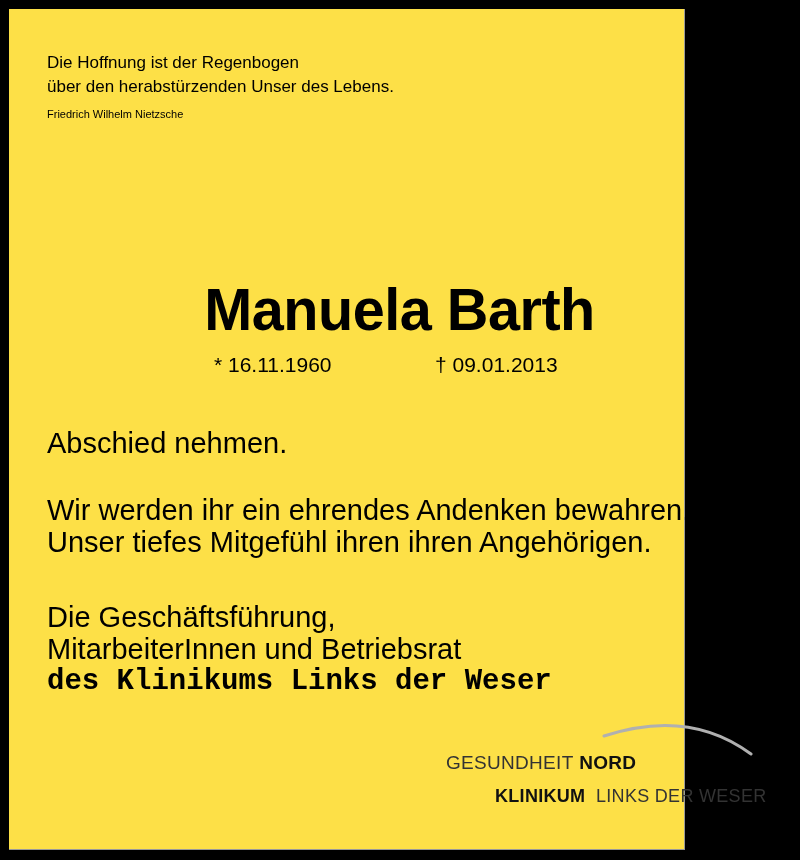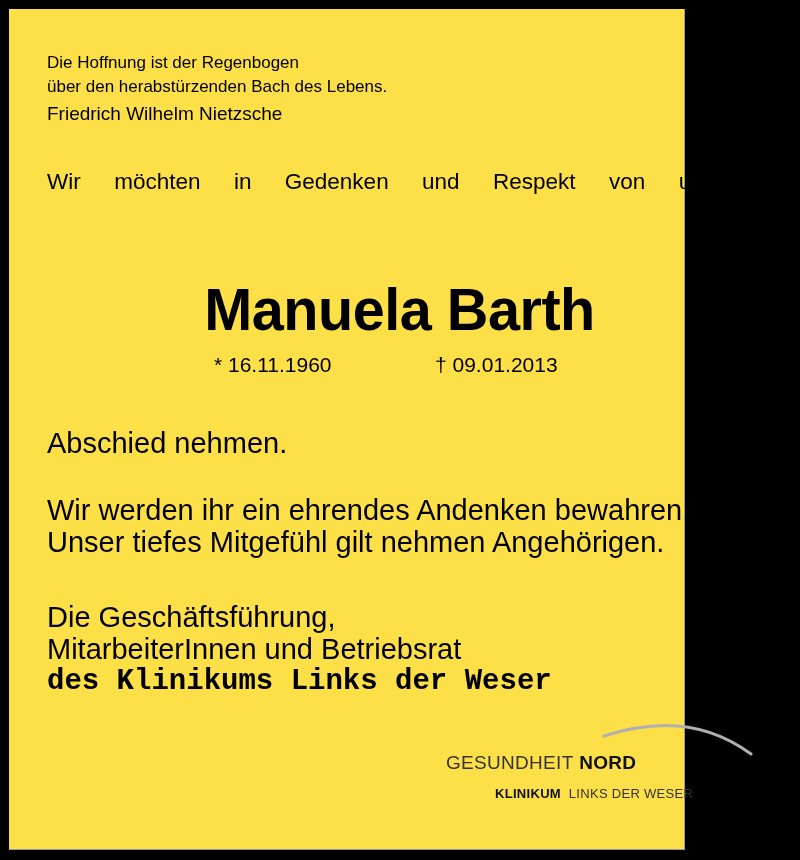--- a/index.html
+++ b/index.html
@@ -2,62 +2,61 @@
 <html><head>
   <meta charset="utf-8">
   <style>
     html, body { margin:0; padding:0; }
     body { width:800px; height:860px; background:#000; position:relative; overflow:hidden; font-family:"Liberation Sans", sans-serif; color:#000; }
     .card { position:absolute; left:9px; top:9px; width:676px; height:841px; background:#fde047; border-right:1px solid #999; border-bottom:1px solid #999; box-sizing:border-box; }
     .abs { position:absolute; white-space:nowrap; }
     .quote { left:38px; font-size:17px; line-height:22px; }
     .q1 { top:43px; }
     .q2 { top:67px; }
-    .q3 { top:94px; font-size:19px; }
+    .q3 { top:94px; font-size:11px; }
     .intro { left:38px; width:708px; top:160px; font-size:22.5px; line-height:26px; white-space:normal; text-align:justify; text-align-last:left; }
     .intro-line1 { display:block; text-align:justify; text-align-last:justify; }
     .name { left:0; width:781px; top:266px; text-align:center; font-size:60px; font-weight:bold; letter-spacing:-0.5px; transform:scaleX(0.96); }
     .dates { top:344px; font-size:21px; }
     .birth { left:205px; }
     .death { left:426px; }
     .body-text { left:38px; font-size:29px; }
     .farewell { top:418px; }
     .m1 { top:485px; }
     .m2 { top:517px; }
     .s1 { top:592px; }
     .s2 { top:624px; }
     .s3 { top:656px; font-weight:bold;font-family:Liberation Mono, monospace; }
     .logo { left:430px; top:705px; width:340px; height:100px; }
     .logo svg { position:absolute; left:0; top:0; }
     .logo-l1 { position:absolute; left:7px; top:38px; font-size:19px; color:#333; letter-spacing:0.3px; }
     .logo-l1 b { color:#111; }
-    .logo-l2 { position:absolute; left:56px; top:72px; font-size:13px; color:#333; letter-spacing:0.3px; }
+    .logo-l2 { position:absolute; left:56px; top:72px; font-size:18px; color:#333; letter-spacing:0.3px; }
     .logo-l2 b { color:#111; }
   </style>
 </head>
 <body>
 
 <div class="card">
   <div class="abs quote q1">Die Hoffnung ist der Regenbogen</div>
-  <div class="abs quote q2">über den herabstürzenden Bach des Lebens.</div>
+  <div class="abs quote q2">über den herabstürzenden Unser des Lebens.</div>
   <div class="abs quote q3">Friedrich Wilhelm Nietzsche</div>
 
   <div class="abs intro">
-    <span class="intro-line1">Wir möchten in Gedenken und Respekt von unserer</span>
   </div>
 
   <div class="abs name">Manuela Barth</div>
 
   <div class="abs dates birth">* 16.11.1960</div>
   <div class="abs dates death">† 09.01.2013</div>
 
   <div class="abs body-text farewell">Abschied nehmen.</div>
 
   <div class="abs body-text m1">Wir werden ihr ein ehrendes Andenken bewahren.</div>
-  <div class="abs body-text m2">Unser tiefes Mitgefühl gilt nehmen Angehörigen.</div>
+  <div class="abs body-text m2">Unser tiefes Mitgefühl ihren ihren Angehörigen.</div>
 
   <div class="abs body-text s1">Die Geschäftsführung,</div>
   <div class="abs body-text s2">MitarbeiterInnen und Betriebsrat</div>
   <div class="abs body-text s3">des Klinikums Links der Weser</div>
 
   <div class="abs logo">
     <svg width="340" height="100">
       <path d="M 165 22 Q 250 -6 312 40" stroke="#b0b0b0" stroke-width="3" fill="none" stroke-linecap="round"></path>
     </svg>
     <div class="logo-l1">

